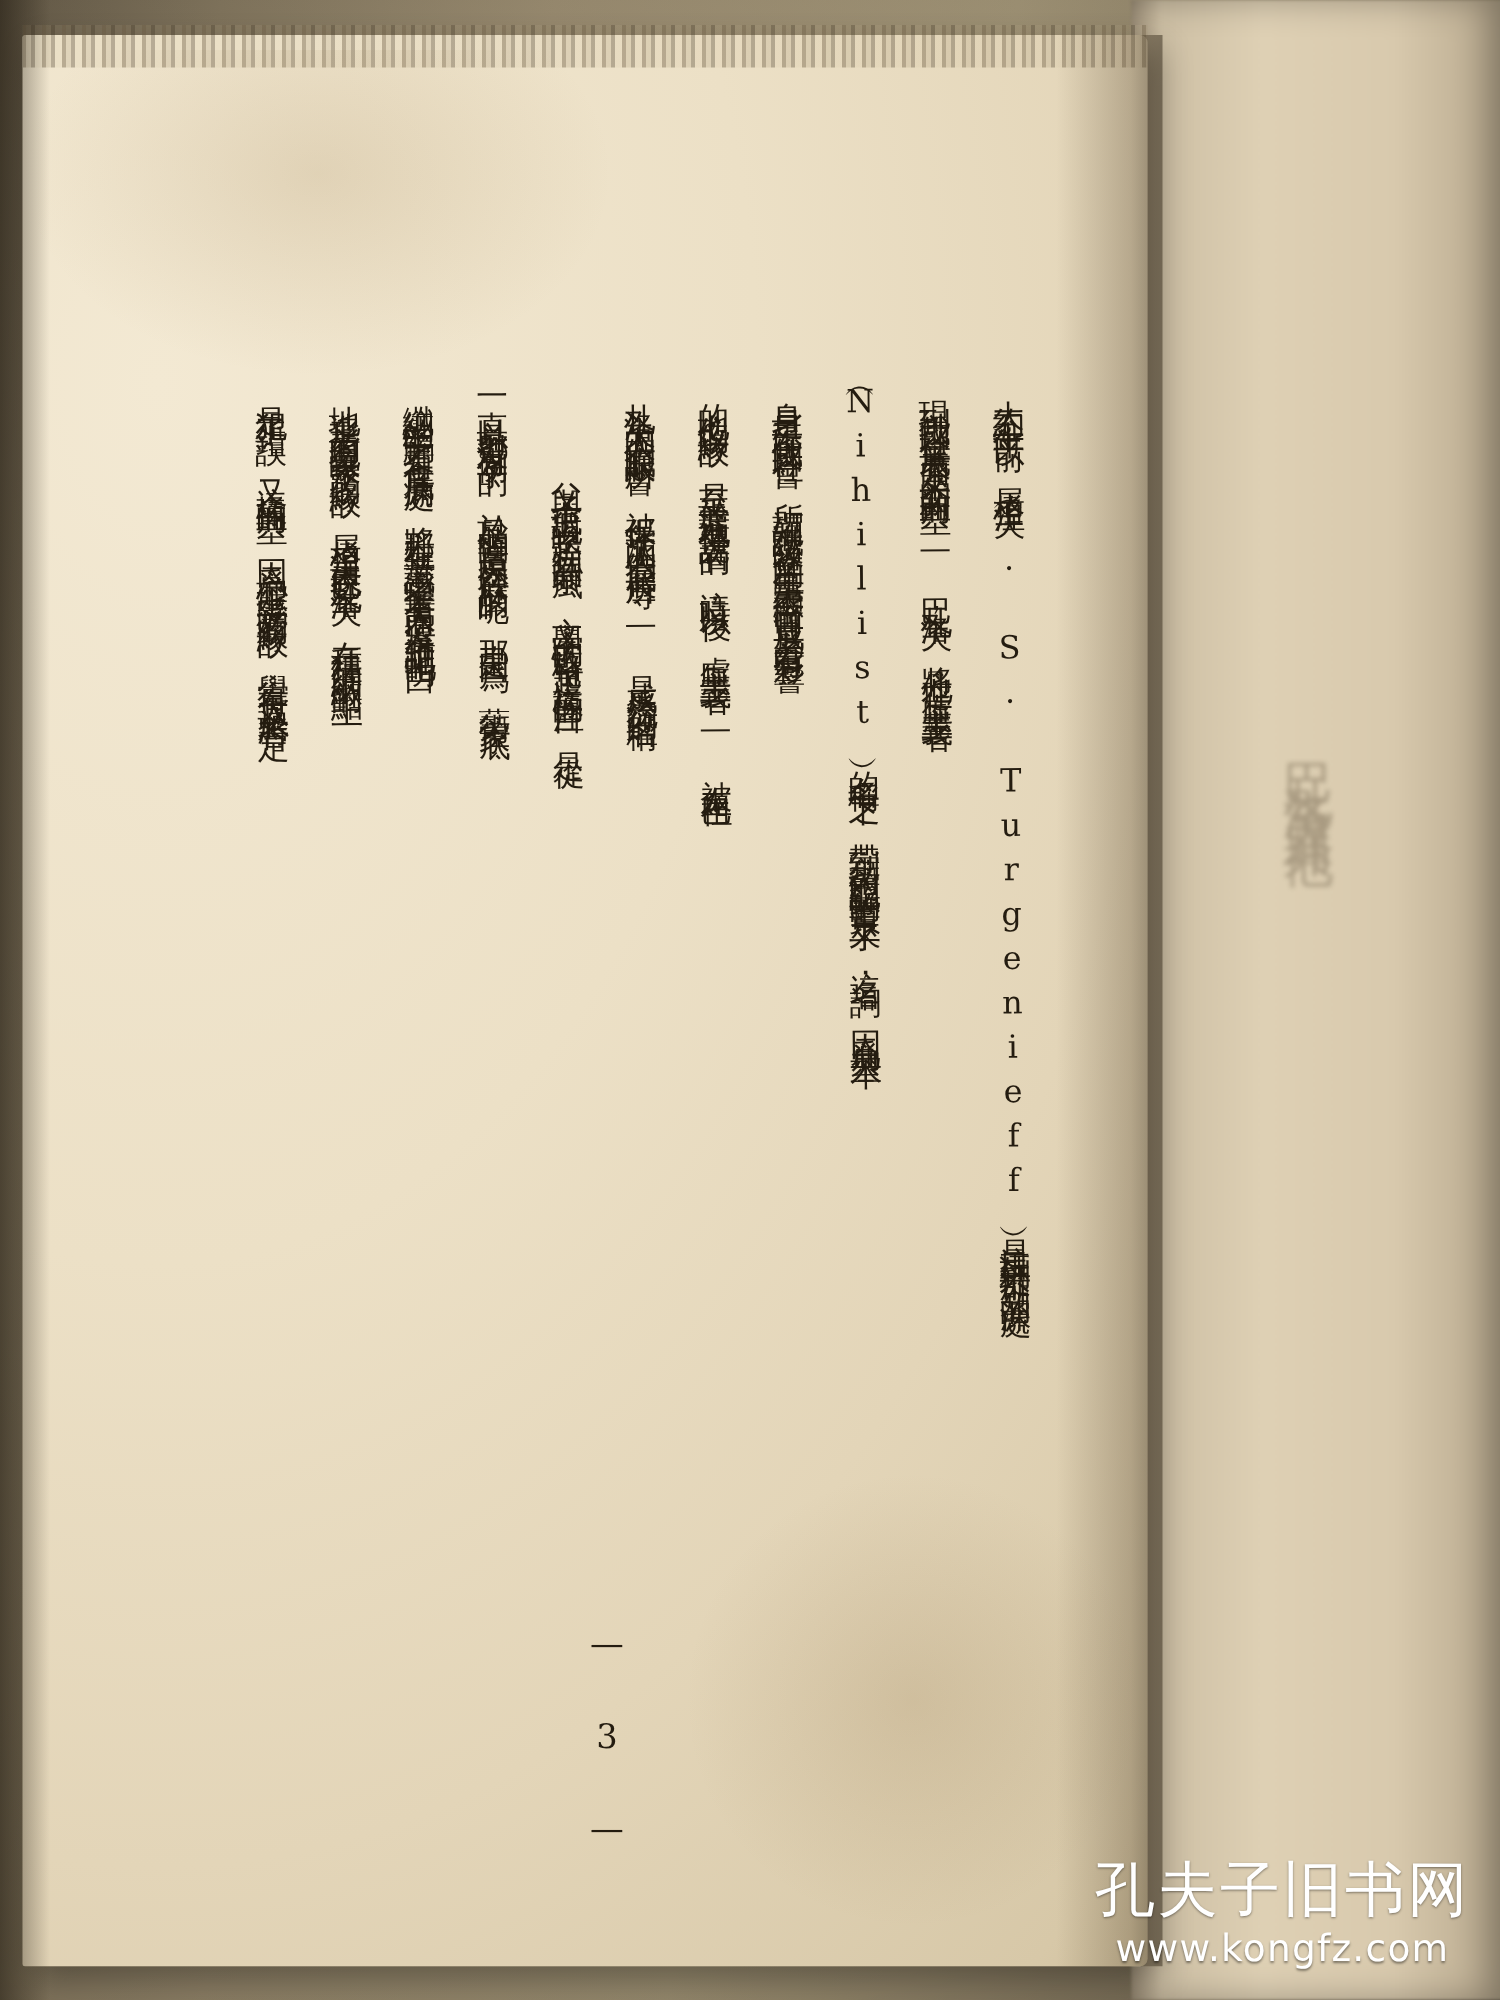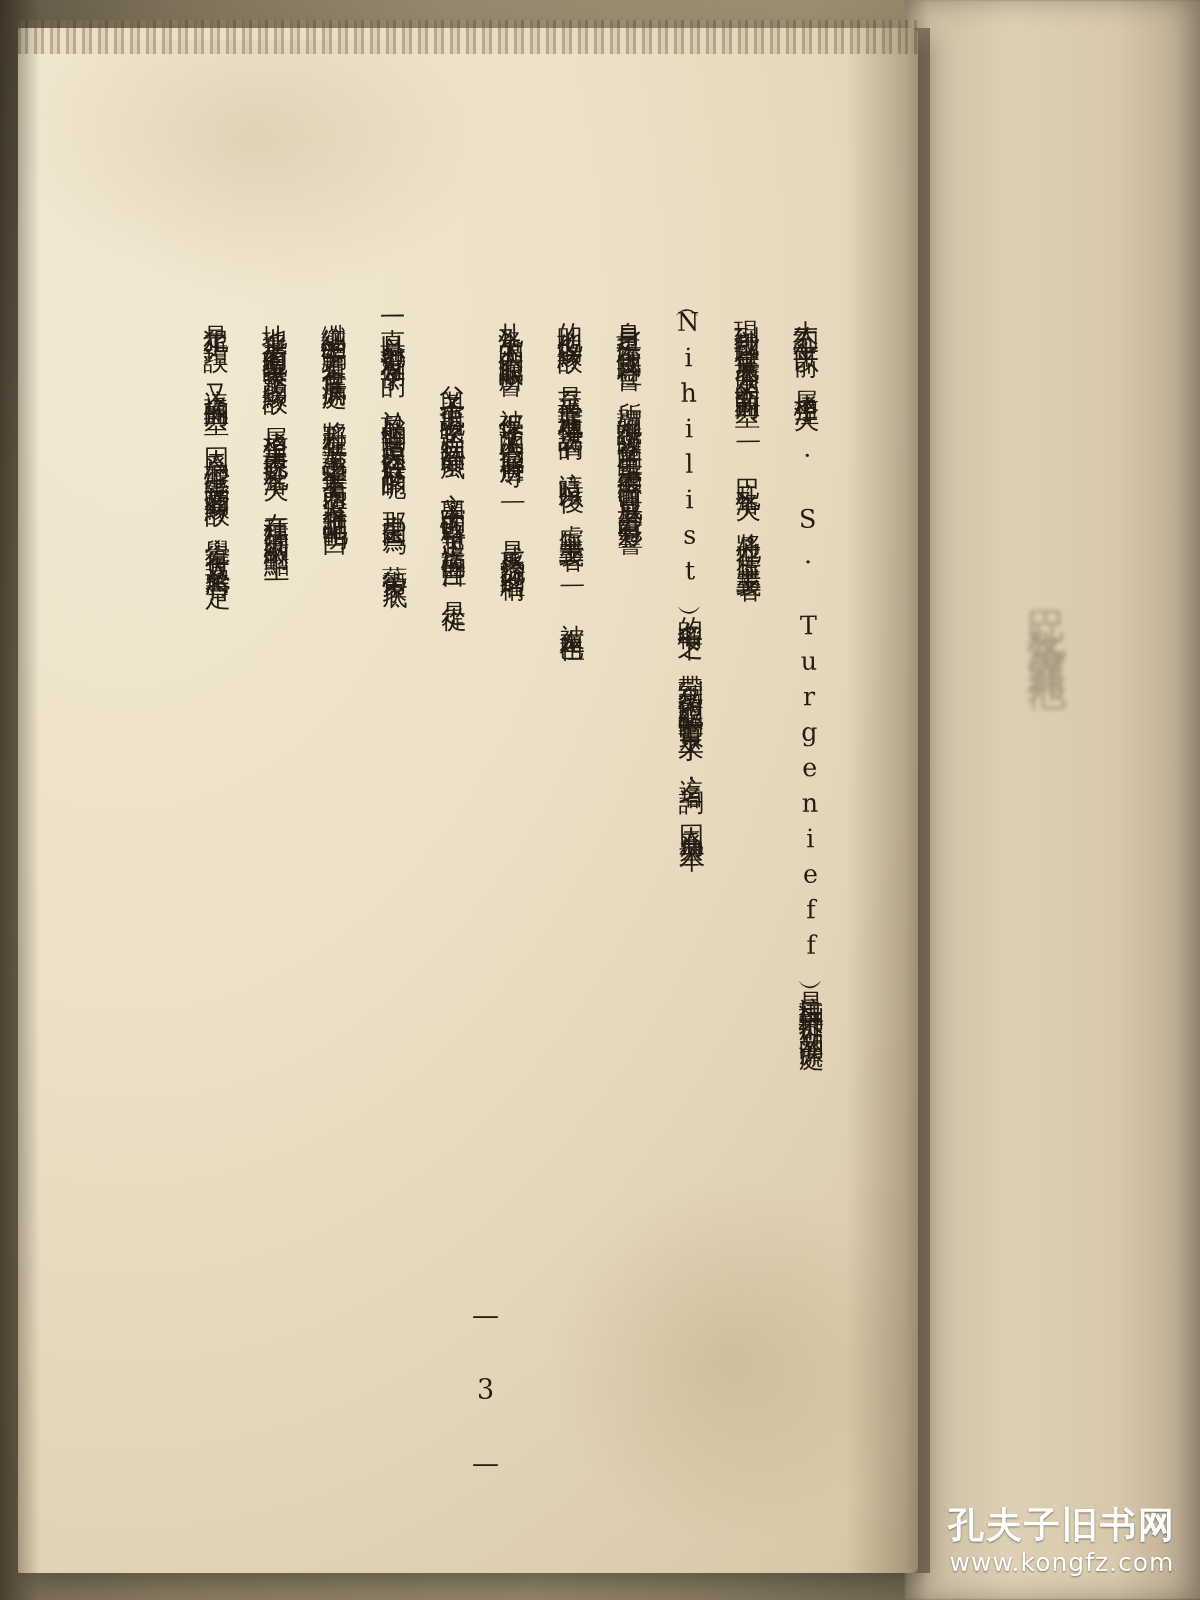--- a/index.html
+++ b/index.html
@@ -145,28 +145,28 @@
   .watermark {
     position: absolute;
     right: 24px;
     bottom: 24px;
     text-align: center;
     font-family: "DejaVu Sans", "Liberation Sans", sans-serif;
     line-height: 1.1;
     text-shadow: 0 1px 2px rgba(0,0,0,0.45);
   }
   .wm-main {
-    font-size: 36px;
-    font-weight: 700;
+    font-size: 48px;
+    font-weight: 400;
     color: #ffffff;
     letter-spacing: 2px;
     display: block;
   }
   .wm-sub {
-    font-size: 25px;
+    font-size: 30px;
     color: #ffffff;
     letter-spacing: 1px;
     display: block;
     margin-top: 4px;
   }
 </style>
 </head>
 <body>
 
 <div id="page">

